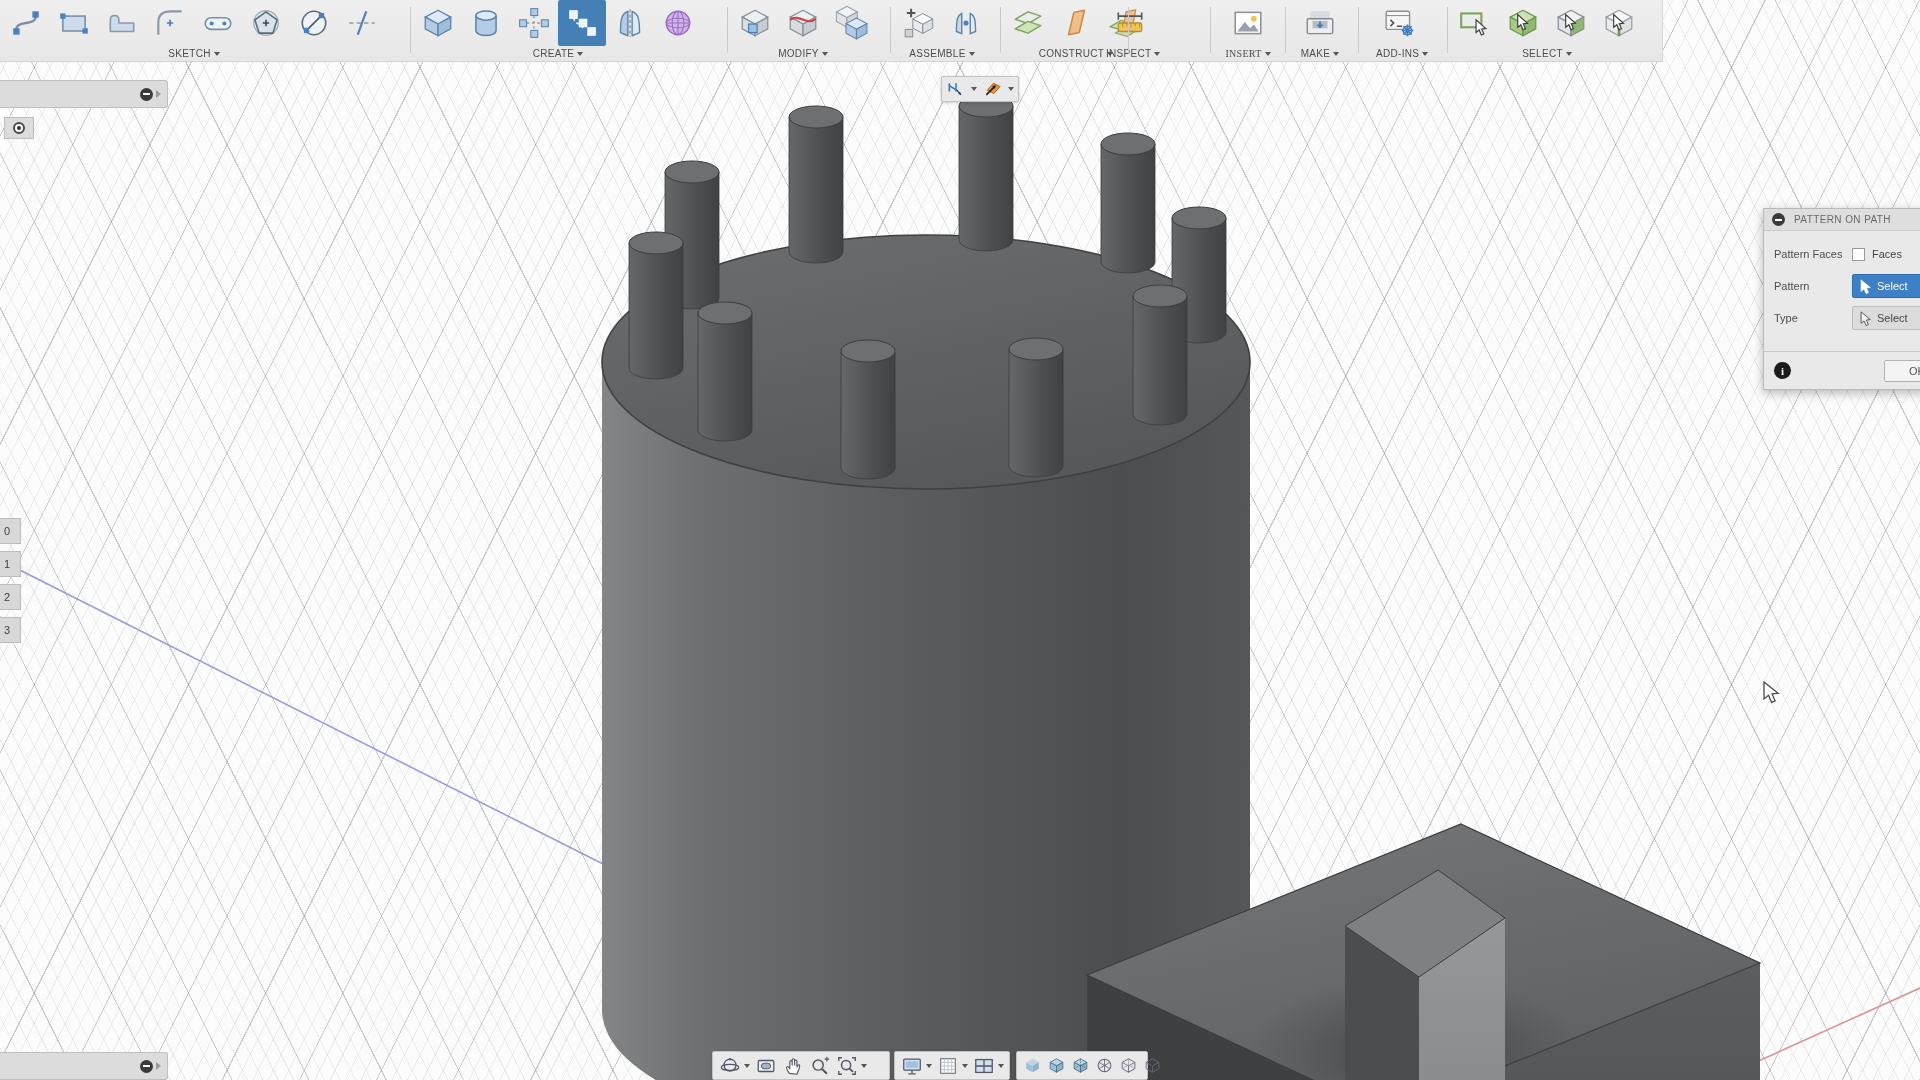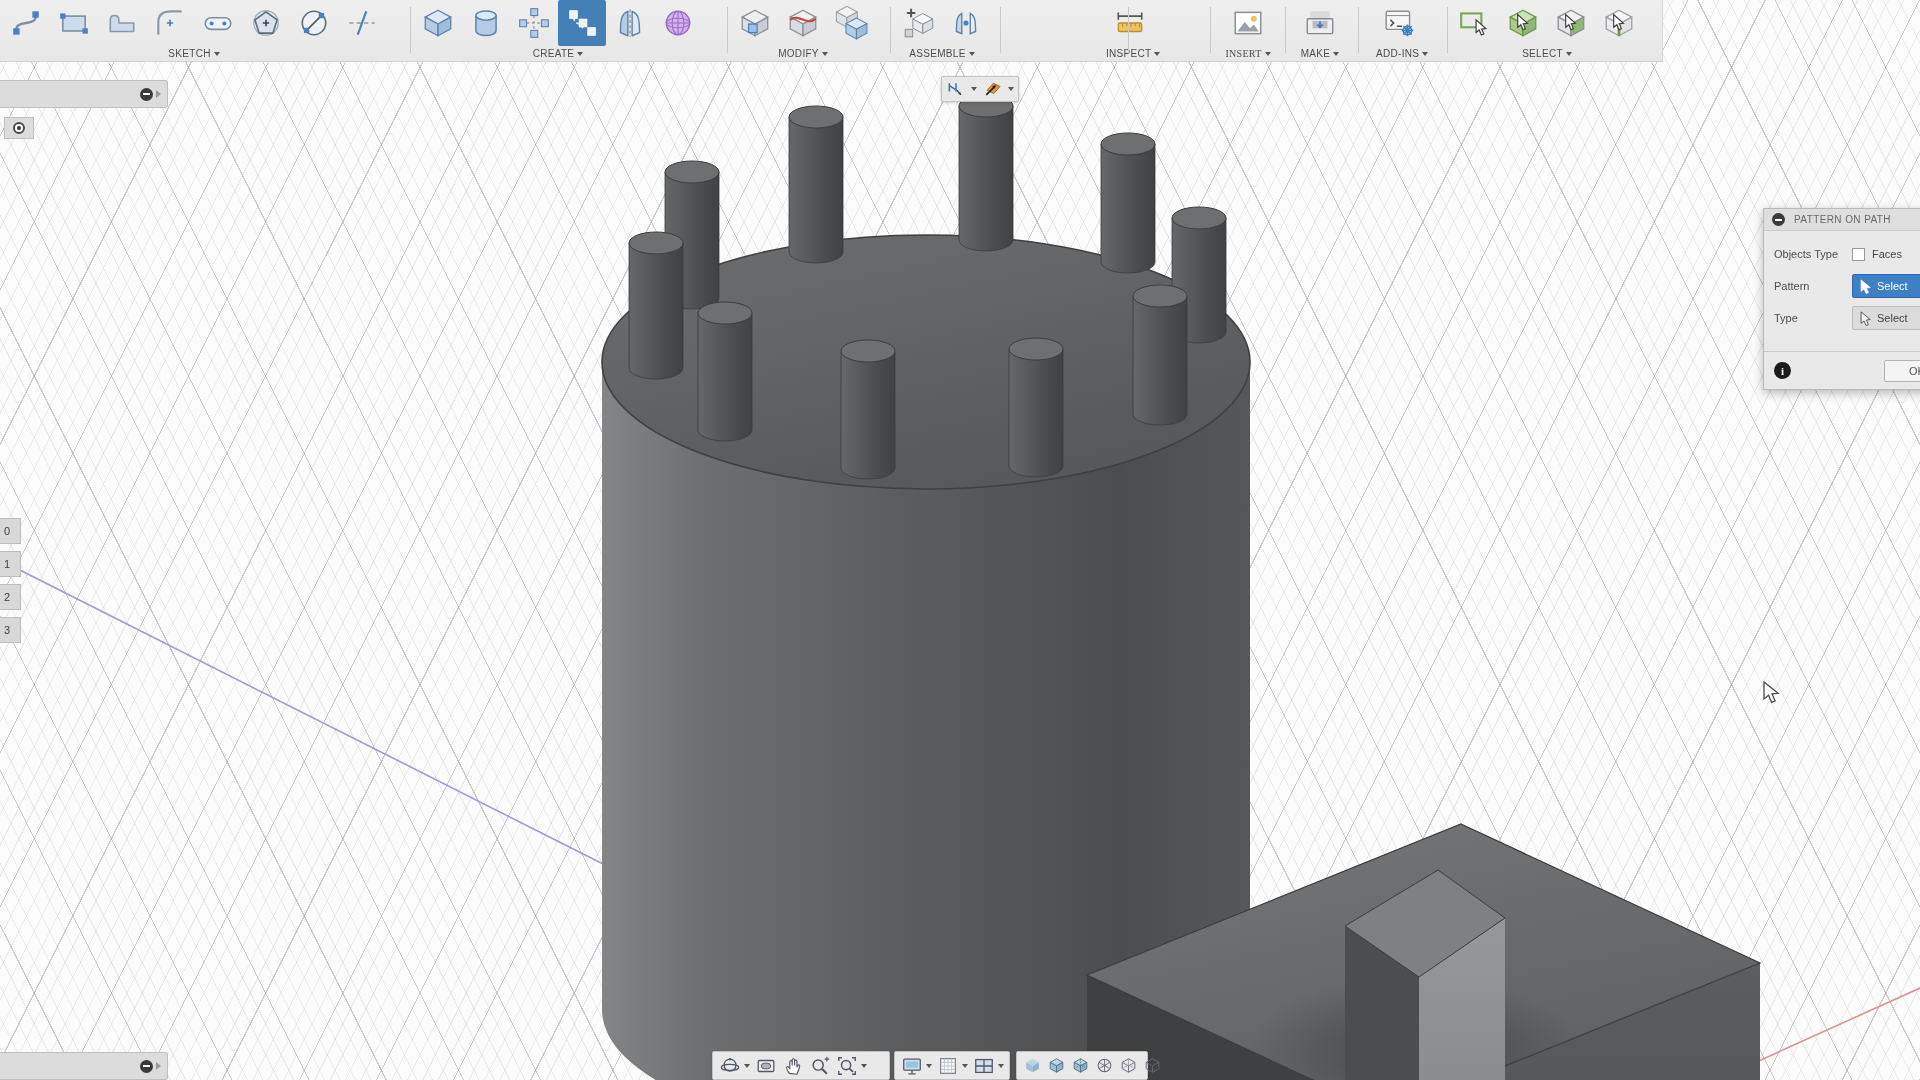--- a/index.html
+++ b/index.html
@@ -338,20 +338,43 @@
           <span class="tb-cell">
             <svg viewBox="0 0 32 32" width="34" height="34">
               <path d="M12 7C8 9 7 12 7 24l5 2Z" fill="#c8d8ea" stroke="#5d83a8" stroke-width="1.3"></path>
               <path d="M20 7c4 2 5 5 5 17l-5 2Z" fill="#e4edf6" stroke="#5d83a8" stroke-width="1.3"></path>
               <circle cx="16" cy="16" r="2.4" fill="#4a7fc1"></circle>
             </svg>
           </span>
         </div>
         <div class="tb-label">ASSEMBLE<span class="caret"></span></div>
       </div>
+      <div class="tb-group" style="left: 1004px; width: 144px;">
+        <div class="tb-icons">
+          <span class="tb-cell">
+            <svg viewBox="0 0 32 32" width="34" height="34">
+              <path d="M4 12.5 16 5.5l12 4-12 7Z" fill="none" stroke="#7ca55c" stroke-width="1.4" stroke-linejoin="round"></path>
+              <path d="M4 21.5l12-7 12 4-12 7Z" fill="#cfe3b8" stroke="#7ca55c" stroke-width="1.4" stroke-linejoin="round"></path>
+            </svg>
+          </span>
+          <span class="tb-cell">
+            <svg viewBox="0 0 32 32" width="34" height="34">
+              <path d="M9 27 14 6l10-2-5 21Z" fill="#f0c08a" stroke="#c9883f" stroke-width="1.4" stroke-linejoin="round"></path>
+            </svg>
+          </span>
+          <span class="tb-cell">
+            <svg viewBox="0 0 32 32" width="34" height="34">
+              <path d="M3 19.5l10-6 10 3-10 6Z" fill="#cfe3b8" stroke="#7ca55c" stroke-width="1.2"></path>
+              <path d="M14 26.5 18 5.5l9-2-4 21Z" fill="#f0c08a" stroke="#c9883f" stroke-width="1.2" opacity=".92"></path>
+              <path d="M8 25.5l10-6 11 3-10 6Z" fill="#cfe3b8" stroke="#7ca55c" stroke-width="1.2" opacity=".88"></path>
+            </svg>
+          </span>
+        </div>
+        <div class="tb-label">CONSTRUCT<span class="caret"></span></div>
+      </div>
       <div class="tb-group" style="left: 1106px; width: 48px;">
         <div class="tb-icons">
           <span class="tb-cell">
             <svg viewBox="0 0 32 32" width="34" height="34">
               <path d="M5 9.5h22M5 6v7M27 6v7" stroke="#555" stroke-width="1.5"></path>
               <rect x="5" y="16" width="22" height="8" rx="1.5" fill="#f0c45a" stroke="#b98f2e" stroke-width="1.2"></rect>
               <path d="M9 16v4M13 16v3M17 16v4M21 16v3M25 16v4" stroke="#b98f2e" stroke-width="1"></path>
             </svg>
           </span>
         </div>
@@ -597,21 +620,21 @@
       </div>
     </div>
 
 <div class="dialog">
   <div class="dlg-header">
     <span class="dark-circle"></span>
     <span class="dlg-title">PATTERN ON PATH</span>
   </div>
   <div class="dlg-body">
     <div class="dlg-row" style="top:8px">
-      <span class="dlg-label">Objects Type</span>
+      <span class="dlg-label">Pattern Faces</span>
       <span class="dlg-ctrl">
         <span class="dd-check"></span>
         <span style="color:#444">Faces</span>
       </span>
     </div>
     <div class="dlg-row" style="top:40px">
       <span class="dlg-label">Pattern</span>
       <span class="dlg-ctrl">
         <span class="sel-btn blue">
           <svg width="11" height="15" viewBox="0 0 12 17">

